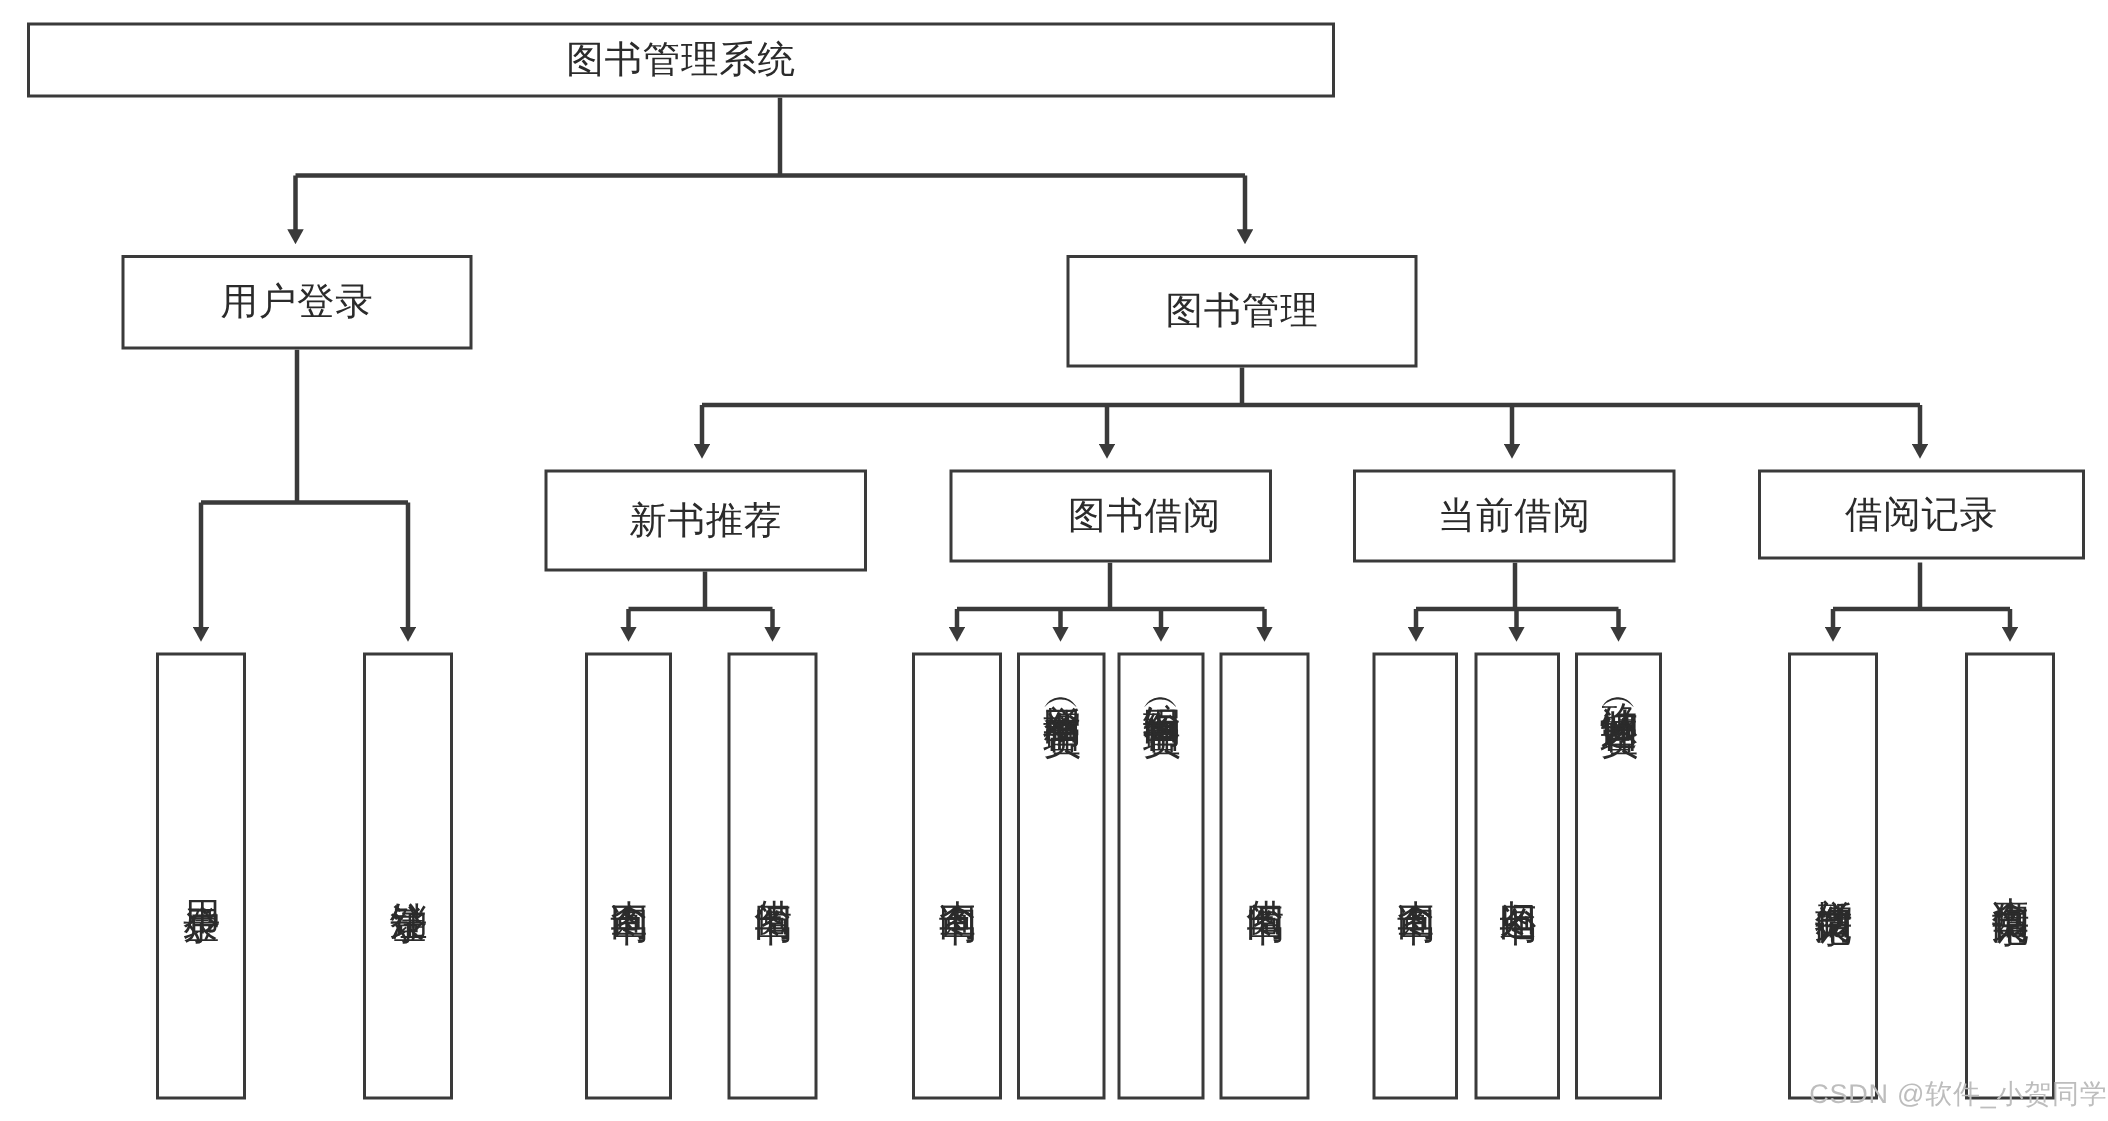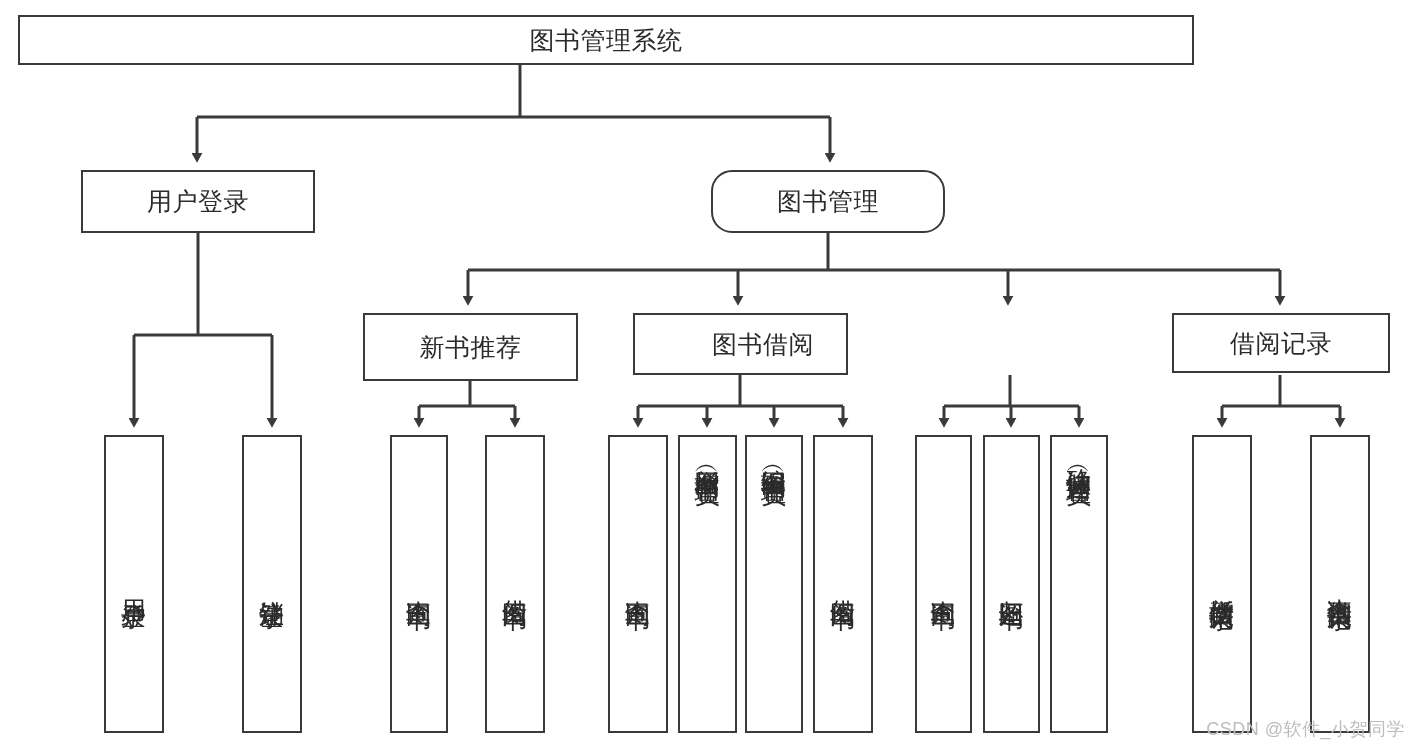--- a/index.html
+++ b/index.html
@@ -129,37 +129,40 @@
       <path d="M1011,406 L1011,419" marker-end="url(#arrowhead)"></path>
       <path d="M1079,406 L1079,419" marker-end="url(#arrowhead)"></path>
 
       <path d="M1280,375 L1280,406"></path>
       <path d="M1222,406 L1340,406"></path>
       <path d="M1222,406 L1222,419" marker-end="url(#arrowhead)"></path>
       <path d="M1340,406 L1340,419" marker-end="url(#arrowhead)"></path>
     </g>
   </svg>
 
-  <div class="node horiz root" style="left:18px; top:15px; width:1176px; height:50px;">
+  <div class="node horiz root" style="left:18px; top:15px; width:872px; height:50px;">
     <span class="node-label">图书管理系统</span>
   </div>
 
   <div class="node horiz" style="left:81px; top:170px; width:234px; height:63px;">
     <span class="node-label">用户登录</span>
   </div>
-  <div class="node horiz" style="left:711px; top:170px; width:234px; height:63px;border-radius:21px;">
+  <div class="node horiz" style="left:711px; top:170px; width:234px; height:75px;">
     <span class="node-label">图书管理</span>
   </div>
 
   <div class="node horiz" style="left:363px; top:313px; width:215px; height:68px;">
     <span class="node-label">新书推荐</span>
   </div>
   <div class="node horiz" style="left:633px; top:313px; width:215px; height:62px;padding-left:45px;">
     <span class="node-label">图书借阅</span>
   </div>
+  <div class="node horiz" style="left:902px; top:313px; width:215px; height:62px;">
+    <span class="node-label">当前借阅</span>
+  </div>
   <div class="node horiz" style="left:1172px; top:313px; width:218px; height:60px;">
     <span class="node-label">借阅记录</span>
   </div>
 
   <div class="node vert centered" style="left:104px; top:435px; width:60px; height:298px;">
     <span class="node-label">用户登录</span>
   </div>
   <div class="node vert centered" style="left:242px; top:435px; width:60px; height:298px;">
     <span class="node-label">注销登录</span>
   </div>

